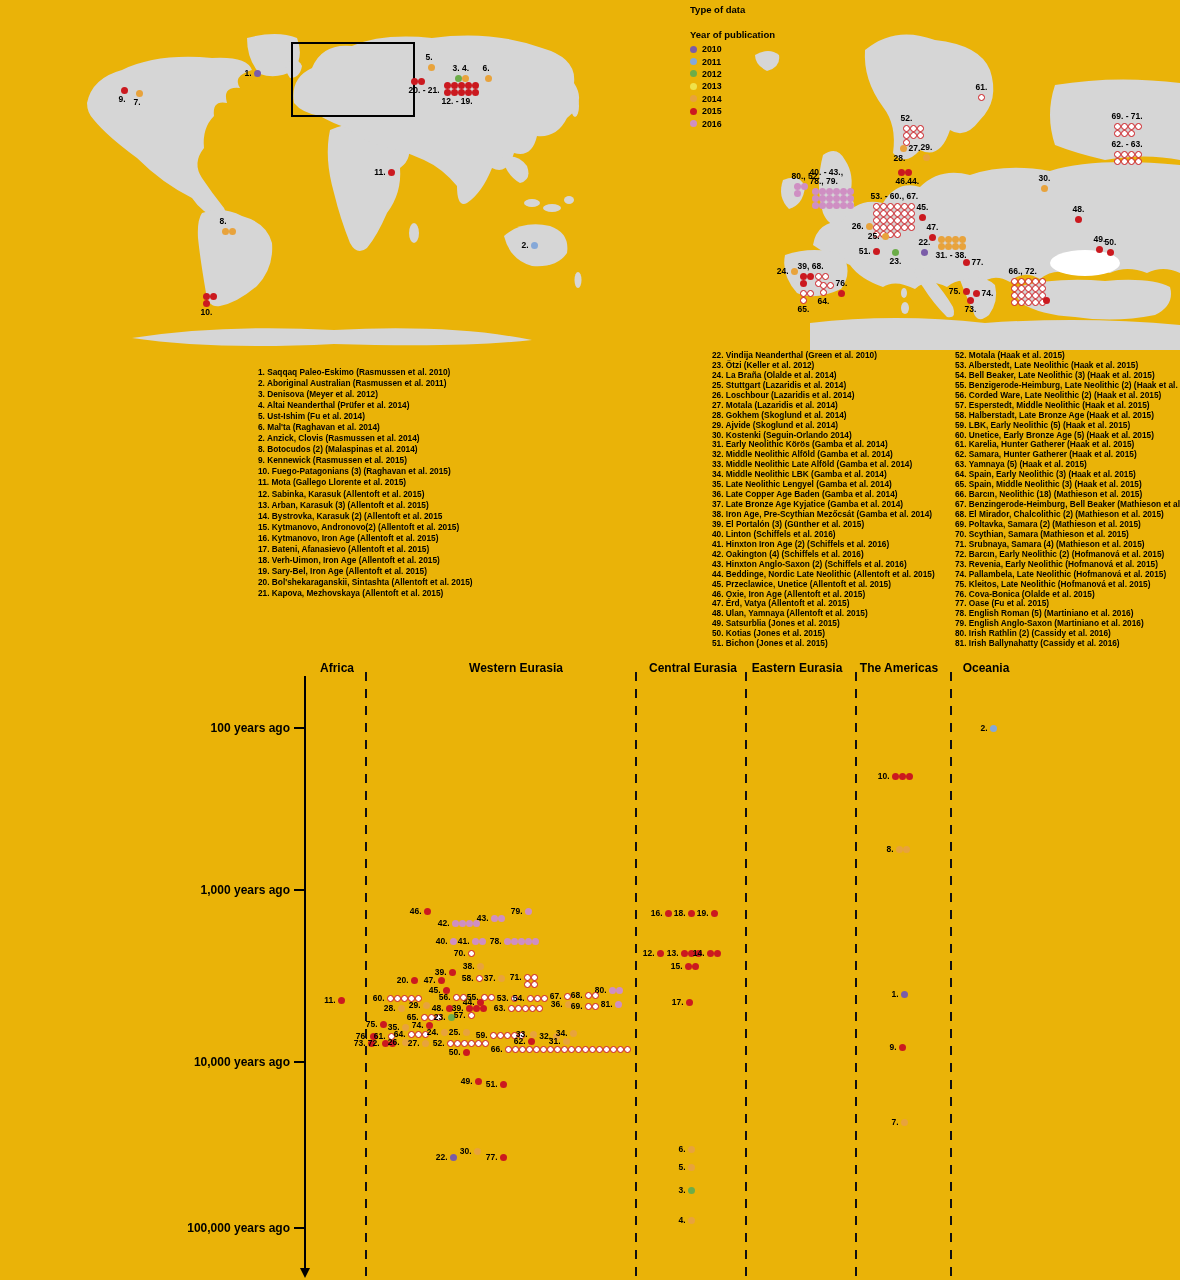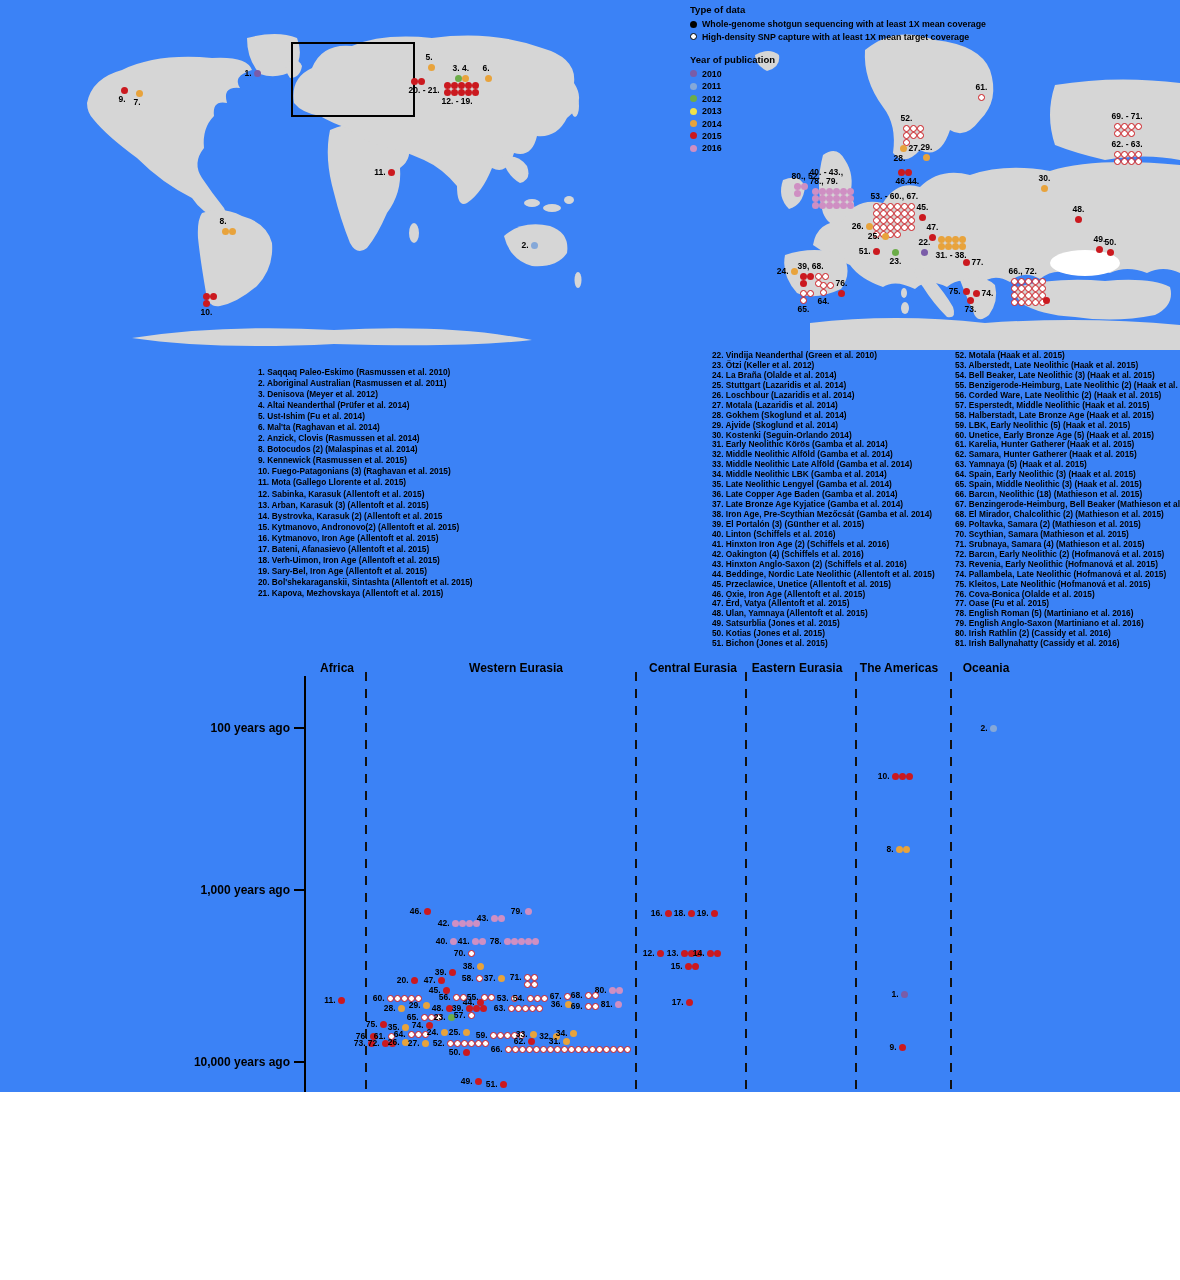--- a/index.html
+++ b/index.html
@@ -1,16 +1,16 @@
 <!DOCTYPE html>
 <html><head>
 <meta charset="utf-8">
 <style>
   html,body{margin:0;padding:0;background:#fff}
-  #fig{position:relative;width:1180px;height:1092px;background:#3b82f6;overflow:hidden;
+  #fig{position:relative;width:1180px;height:1280px;background:#eab308;overflow:hidden;
        font-family:"Liberation Sans",sans-serif;color:#000}
   svg{position:absolute}
   .land{fill:#d6d6d6}
   .sea{fill:#ffffff}
   
   .marker{position:absolute}
   .dots{line-height:0;font-size:0}
   .dot{display:inline-block;width:7px;height:7px;border-radius:50%;box-sizing:border-box;vertical-align:top}
   .dot.open{background:#fff;border:1.8px solid #cb191f}
   .mlabel{position:absolute;font-size:8.5px;font-weight:700;white-space:nowrap;line-height:1.1;color:#000}
@@ -76,30 +76,20 @@
     <ellipse class="land" cx="149" cy="268" rx="3" ry="5"></ellipse>
     <ellipse class="land" cx="150" cy="283" rx="4" ry="6"></ellipse>
     <path class="land" d="M205,255 Q228,248 240,260 Q244,276 234,290 Q222,300 218,286 Q210,268 205,255 Z"></path>
     <path class="land" d="M262,262 Q300,252 350,256 Q395,252 415,262 Q420,280 400,290 Q360,298 320,292 Q285,290 266,278 Q258,268 262,262 Z"></path>
     <ellipse class="sea" cx="330" cy="238" rx="35" ry="13"></ellipse>
     <path class="land" d="M55,298 Q140,288 230,298 Q330,291 425,300 L425,325 L55,325 Z"></path>
   </svg>
 
   <div id="legend">
     <div class="leg-title">Type of data</div>
-    <div id="leg-type">
-        <div class="leg-item">
-          <span class="dot" style="background: rgb(0, 0, 0);"></span>
-          <span>Whole-genome shotgun sequencing with at least 1X mean coverage</span>
-        </div>
-        <div class="leg-item">
-          <span class="dot open" style="border-color: rgb(0, 0, 0);"></span>
-          <span>High-density SNP capture with at least 1X mean target coverage</span>
-        </div>
-      </div>
     <div class="gap"></div>
     <div class="leg-title">Year of publication</div>
     <div id="leg-years">
         <div class="leg-item">
           <span class="dot" style="background: rgb(122, 92, 168);"></span>
           <span>2010</span>
         </div>
         <div class="leg-item">
           <span class="dot" style="background: rgb(133, 168, 216);"></span>
           <span>2011</span>

